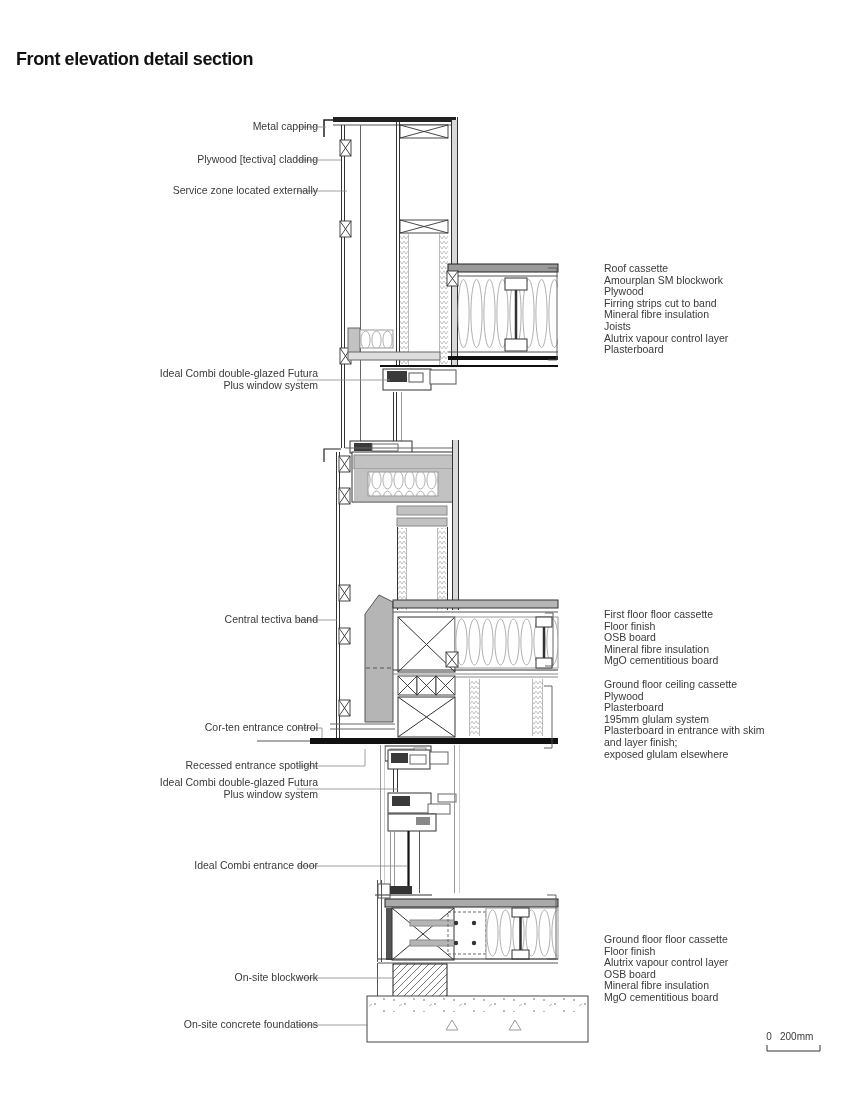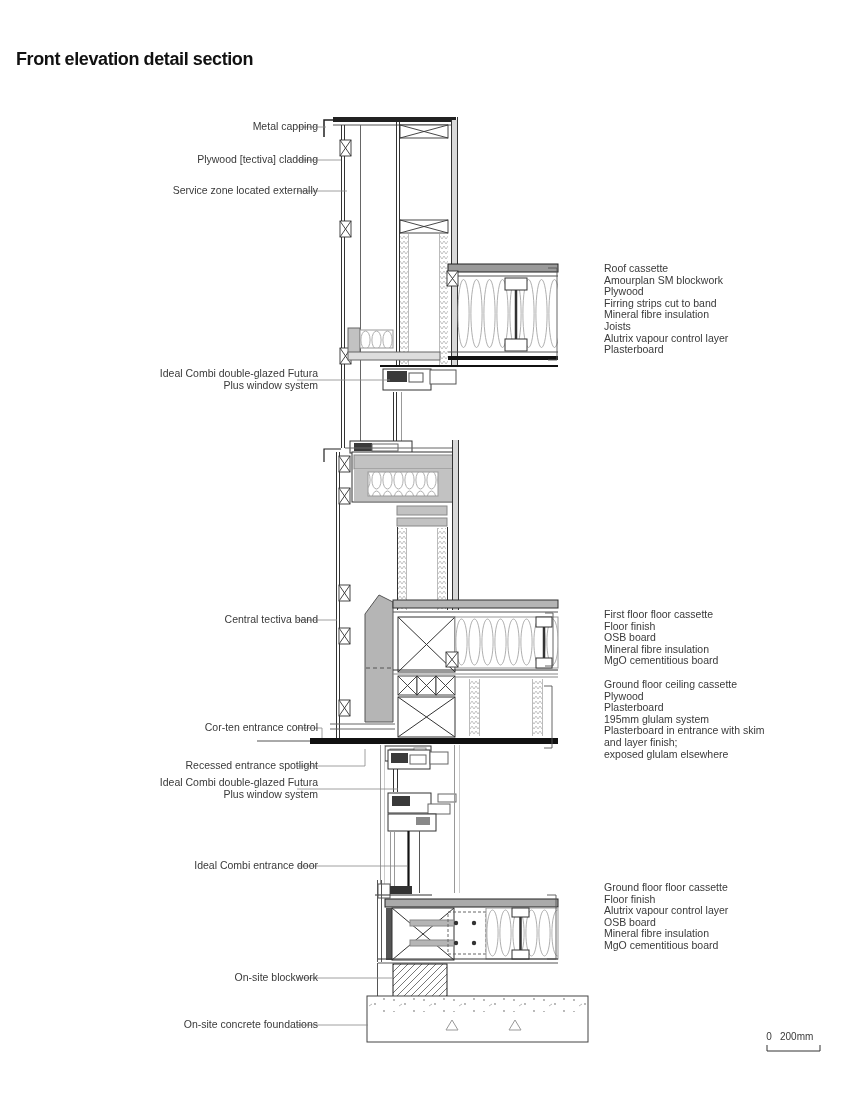--- a/index.html
+++ b/index.html
@@ -351,21 +351,21 @@
   </div>
   <div class="rgroup" style="top:679px">
     <div>Ground floor ceiling cassette</div>
     <div>Plywood</div>
     <div>Plasterboard</div>
     <div>195mm glulam system</div>
     <div>Plasterboard in entrance with skim</div>
     <div>and layer finish;</div>
     <div>exposed glulam elsewhere</div>
   </div>
-  <div class="rgroup" style="top:882px">
+  <div class="rgroup" style="top:934px">
     <div>Ground floor floor cassette</div>
     <div>Floor finish</div>
     <div>Alutrix vapour control layer</div>
     <div>OSB board</div>
     <div>Mineral fibre insulation</div>
     <div>MgO cementitious board</div>
   </div>
 
   <div class="scaletxt" style="left:764px;top:1031px;width:10px;text-align:center">0</div>
   <div class="scaletxt" style="left:780px;top:1031px;width:42px;text-align:left">200mm</div>

